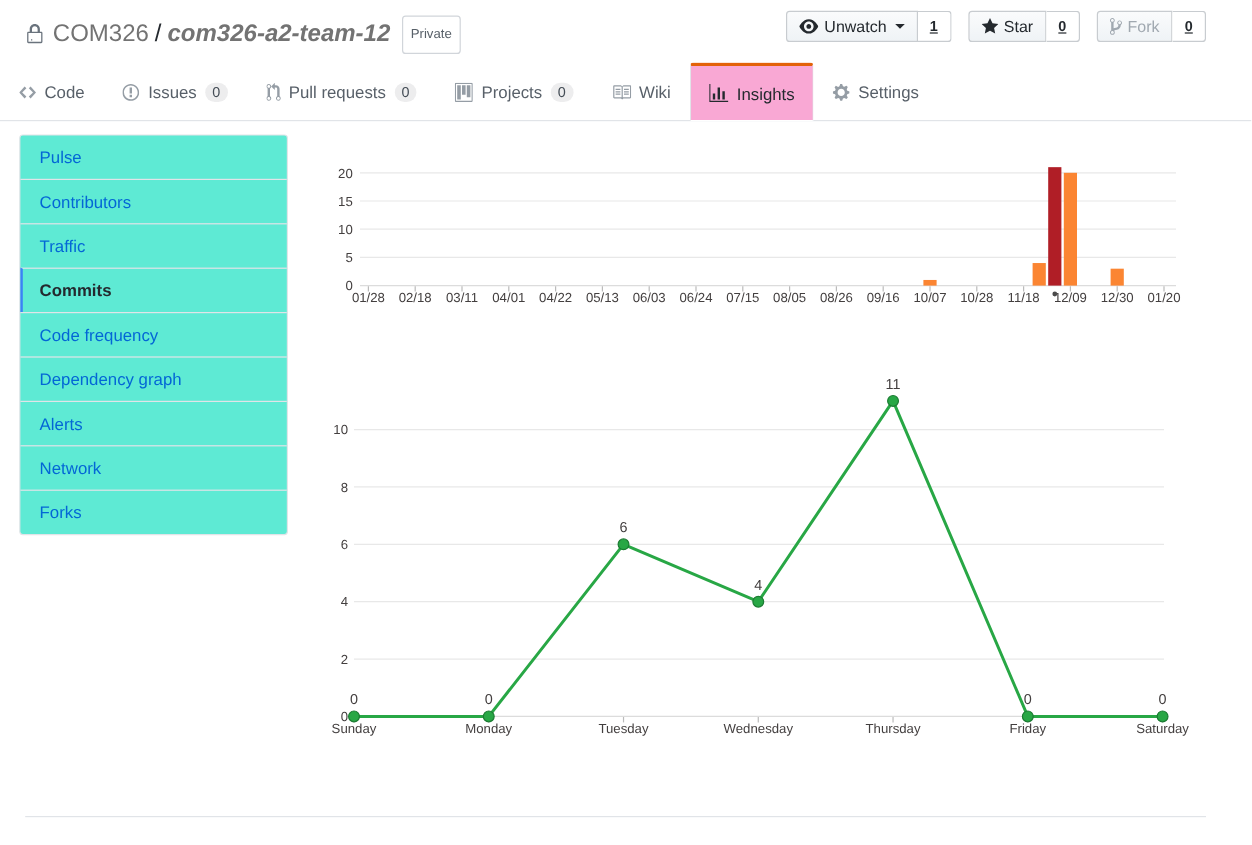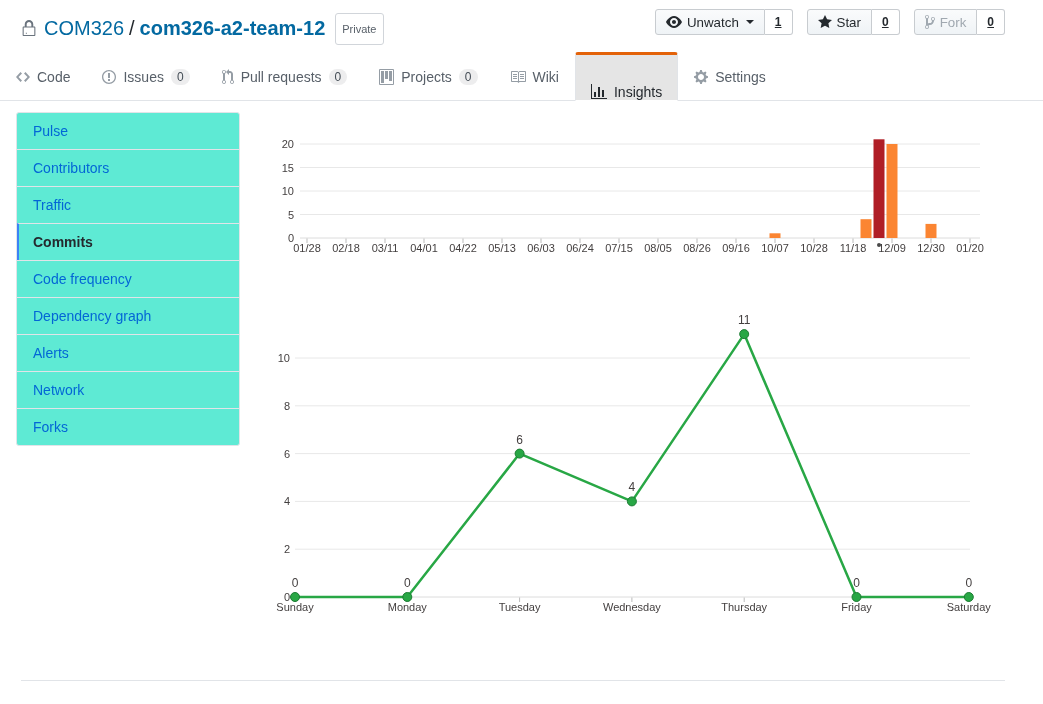--- a/index.html
+++ b/index.html
@@ -4,40 +4,40 @@
 <style>
   * { margin:0; padding:0; box-sizing:border-box; }
   html,body { background:#fff; }
   body { font-family:"Liberation Sans","DejaVu Sans",sans-serif; color:#24292e; }
   .page { position:relative; width:1043px; height:704px; overflow:hidden; background:#fff; }
 
   
   .repo-header { position:absolute; top:0; left:0; right:0; height:52px; }
   .repo-title { position:absolute; left:22px; top:12px; display:flex; align-items:center; font-size:20px; line-height:26px; white-space:nowrap; }
   .repo-title .lock { margin-right:8px; display:inline-flex; }
-  .repo-title a { color:#0369a1; text-decoration:none; }
+  .repo-title a { color:#737373; text-decoration:none; }
   .repo-title .sep { margin:0 5px; color:#24292e; }
-  .repo-title .repo-name { font-weight:700; }
+  .repo-title .repo-name { font-weight:700;font-style:italic; }
   .visibility-badge { margin-left:10px; font-size:11px; font-weight:400; color:#586069; border:1px solid #d1d5da; border-radius:3px; padding:2px 6px; position:relative; top:1px; background:#fff; }
 
   .header-actions { position:absolute; right:38px; top:9px; display:flex; gap:14px; }
   .btn-group { display:flex; font-size:12px; font-weight:700; }
   .btn-main { display:flex; align-items:center; gap:5px; padding:3px 10px; height:26px;
     background:linear-gradient(#fafbfc,#eff3f6); border:1px solid #c8ccd0; border-radius:3px 0 0 3px; color:#24292e; cursor:pointer; }
   .btn-count { display:flex; align-items:center; padding:3px 10px; height:26px; background:#fff; border:1px solid #c8ccd0; border-left:none; border-radius:0 3px 3px 0; color:#24292e; cursor:pointer; }
   .btn-group.disabled .btn-main { color:#a0a8b0; }
   .btn-group.disabled .btn-main svg { fill:#a0a8b0; }
   .btn-main svg { fill:#24292e; }
   .caret { width:0; height:0; border-left:4px solid transparent; border-right:4px solid transparent; border-top:4px solid #24292e; margin-left:2px; }
 
   
   .repo-nav { position:absolute; top:52px; left:0; right:0; height:49px; display:flex; align-items:stretch; border-bottom:1px solid #e1e4e8; }
   .tab { display:flex; align-items:center; gap:7px; padding:0 15px; font-size:14px; color:#586069; text-decoration:none; border:1px solid transparent; border-top:3px solid transparent; cursor:pointer; white-space:nowrap; }
   .tab svg { fill:#959da5; }
-  .tab.active { background:#e5e5e5; color:#24292e; border-color:#e1e4e8; border-top:3px solid #e36209; border-radius:3px 3px 0 0; margin-bottom:-1px; border-bottom:1px solid #fff;align-items:flex-end; }
+  .tab.active { background:#f9a8d4; color:#24292e; border-color:#e1e4e8; border-top:3px solid #e36209; border-radius:3px 3px 0 0; margin-bottom:-1px; border-bottom:1px solid #fff; }
   .tab.active svg { fill:#24292e; }
   .counter { background:rgba(27,31,35,0.08); color:#444d56; font-size:12px; font-weight:400; border-radius:10px; padding:2px 6px; line-height:1; }
 
   
   .menu { position:absolute; left:16px; top:112px; width:224px; border:1px solid #e1e4e8; border-radius:3px; background:#5eead4; }
   .menu-item { display:block; padding:10px 16px; font-size:14px; color:#0366d6; text-decoration:none; border-top:1px solid #e1e4e8; cursor:pointer; }
   .menu-item:first-child { border-top:none; }
   .menu-item.active { color:#24292e; font-weight:700; border-left:2px solid #3b82f6; padding-left:14px; cursor:default; }
 
   

